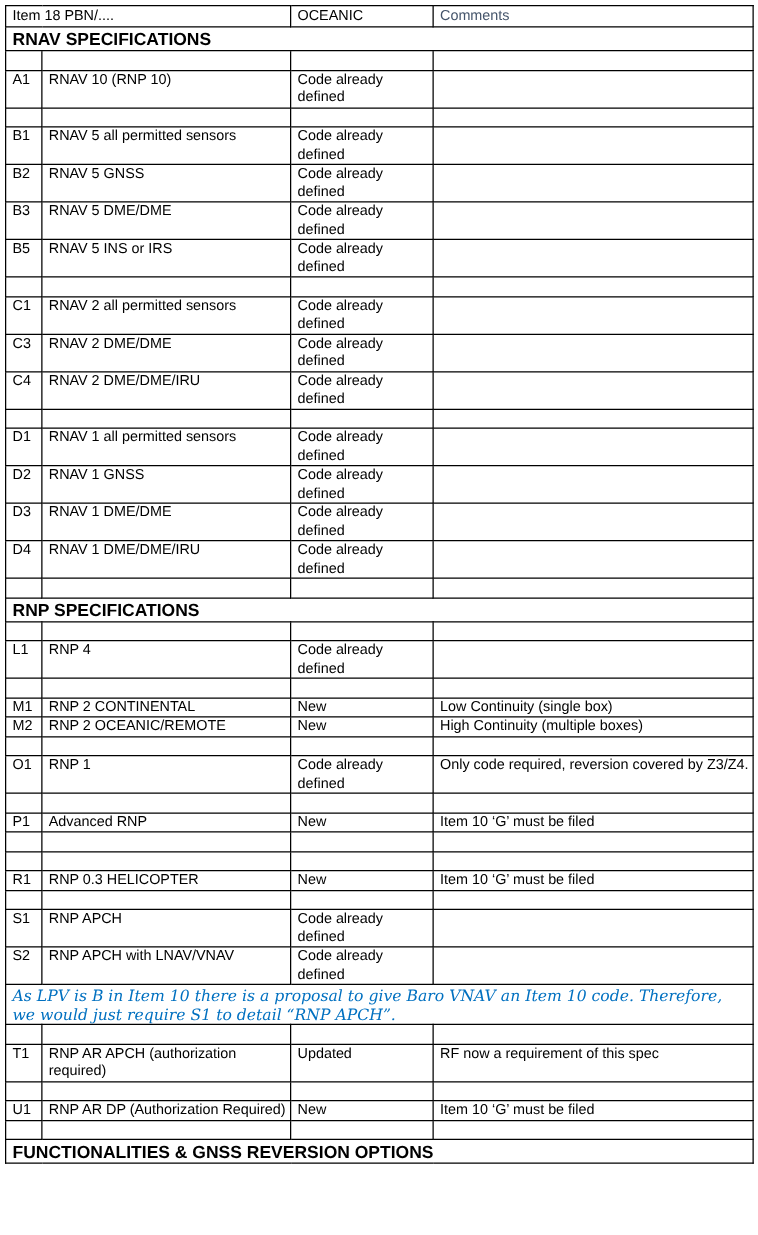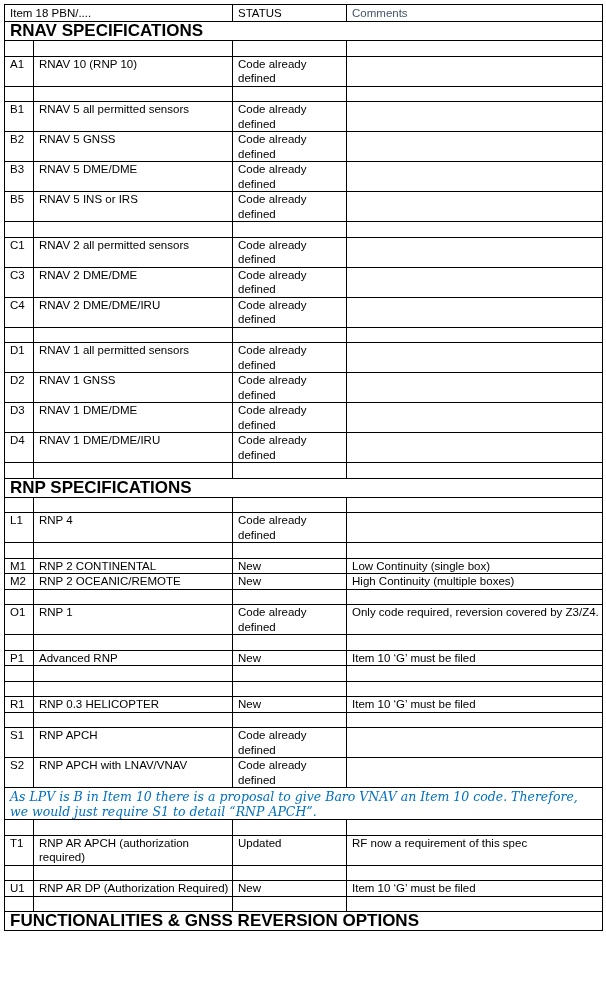--- a/index.html
+++ b/index.html
@@ -12,41 +12,41 @@
             font-weight:normal;text-align:left;color:#000;overflow:hidden;
             word-wrap:break-word;}
   
   col.c-code{width:29px;} col.c-item{width:199px;}
   col.c-status{width:114px;} col.c-comment{width:256px;}
   
   tr.hdr th{height:16px;line-height:16px;margin-top:40px;}
   th.center{text-align:center;}
   
   tr.r td{height:14.5px;}
-  tr.sec td{height:18px;font-weight:bold;font-size:17px;line-height:18px;}
+  tr.sec td{height:18px;font-weight:bold;font-size:14px;line-height:18px;}
   tr.note td{height:30px;font-family:"DejaVu Serif",serif;font-style:italic;
              font-size:12.5px;line-height:15px;padding-top:1px;margin-left:16px;}
   td.comment{line-height:15px;}
   .purple{color:#7030A0;}
 </style>
 </head>
 <body>
 
 <div class="page">
   <table class="pbn">
     <colgroup>
       <col class="c-code">
         <col class="c-item">
         <col class="c-status">
         <col class="c-comment">
     </colgroup>
     <thead>
       <tr class="hdr">
         <th colspan="2" class="center">Item 18 PBN/....</th>
-        <th>STATUS</th>
+        <th>OCEANIC</th>
         <th class="center" id="comments-th" style="color: rgb(68, 84, 106);">Comments</th>
       </tr>
     </thead>
     <tbody id="tbody">
         <tr class="sec">
           <td colspan="4">RNAV SPECIFICATIONS</td>
         </tr>
         <tr class="r">
           <td class="code"></td>
           <td class="item"></td>

